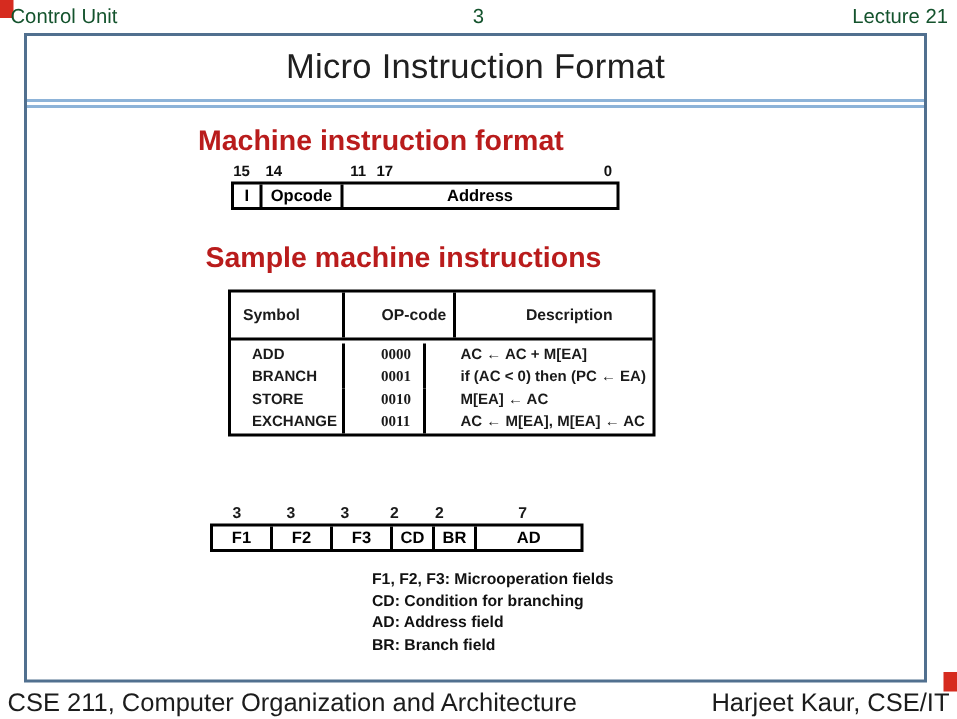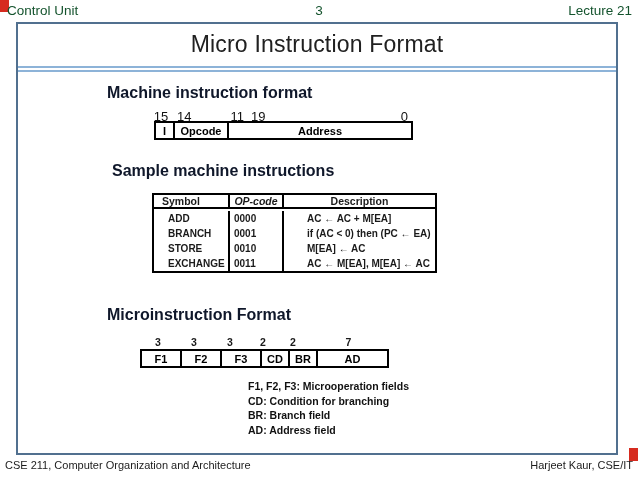--- a/index.html
+++ b/index.html
@@ -11,45 +11,45 @@
   
   .corner { position:absolute; background:#d62b1f; }
   .corner.tl { left:0; top:5; width:9px; height:12px; }
   .corner.br { left:629px; top:448px; width:9px; height:13px; }
 
   
   .hdr { position:absolute; top:3px; font-size:13.5px; color:#14532d; }
   .hdr.left { left:7px; }
   .hdr.center { left:0; right:0; text-align:center; }
   .hdr.right { right:6px; }
-  .ftr { position:absolute; top:459px; font-size:11px; color:#1c1c1c; }
+  .ftr { position:absolute; top:459px; font-size:17px; color:#1c1c1c; }
   .ftr.left { left:5px; }
   .ftr.right { right:5px; }
 
   
   .slide {
     position:absolute; left:16px; top:22px; width:602px; height:433px;
     border:2px solid #51708f; background:#fff;
   }
   .title {
     position:absolute; left:0; right:0; top:7px; text-align:center;
     font-size:23px; color:#202020; letter-spacing:0.2px;
   }
   .rule { position:absolute; left:0; right:0; height:2px; background:#8db3d8; }
   .rule.r1 { top:42px; }
   .rule.r2 { top:46px; }
 
   
-  .sec-h { position:absolute; font-weight:bold; font-size:16px; color:#0f172a; white-space:nowrap; }
+  .sec-h { position:absolute; font-weight:bold; font-size:19px; color:#b91c1c; white-space:nowrap;margin-left:25px; }
   .h-machine { left:107px; top:84px; }
   .h-sample  { left:112px; top:162px; }
   .h-micro   { left:107px; top:306px; }
 
   
-  .bitlab { position:absolute; font-size:13px; font-weight:normal; color:#111; height:12px; }
+  .bitlab { position:absolute; font-size:10px; font-weight:bold; color:#111; height:12px; }
   .bl-15 { left:150px; top:109px; width:22px; text-align:center; }
   .bl-14 { left:177px; top:109px; width:20px; text-align:left; }
   .bl-11 { left:222px; top:109px; width:22px; text-align:right; }
   .bl-10 { left:251px; top:109px; width:20px; text-align:left; }
   .bl-0  { left:390px; top:109px; width:18px; text-align:right; }
 
   .fmtbox { position:absolute; display:flex; border:2px solid #000; height:19px; background:#fff; }
   .fmtbox .cell {
     display:flex; align-items:center; justify-content:center;
     font-size:11px; font-weight:bold; color:#000; border-right:2px solid #000;
@@ -57,33 +57,33 @@
   .fmtbox .cell:last-child { border-right:none; }
   .box-machine { left:154px; top:121px; width:259px; }
   .box-machine .c-i { width:19px; }
   .box-machine .c-op { width:54px; }
   .box-machine .c-ad { flex:1; }
 
   
   .instr-table { position:absolute; left:152px; top:193px; width:285px; border:2px solid #000; background:#fff; }
   .t-row { display:flex; }
   .t-row > div { overflow:hidden; white-space:nowrap; }
-  .t-head { height:14px; border-bottom:2px solid #000; font-weight:bold; font-size:10.5px; }
+  .t-head { height:32px; border-bottom:2px solid #000; font-weight:bold; font-size:10.5px;gap:20px; }
   .t-head > div { display:flex; align-items:center; }
   .t-body { font-weight:bold; font-size:10px; }
   .t-body .t-row { height:15px; align-items:center; }
   .t-body .t-row.first { padding-top:2px; height:17px; }
   .col-sym { width:76px; border-right:2px solid #000; }
   .col-op  { width:54px; border-right:2px solid #000; }
   .col-desc{ flex:1; }
   .t-head .col-sym { padding-left:8px; }
-  .t-head .col-op { justify-content:center;font-style:italic; }
+  .t-head .col-op { justify-content:center; }
   .t-head .col-desc { justify-content:center; }
   .t-body .col-sym { padding-left:14px; }
-  .t-body .col-op { padding-left:4px; }
+  .t-body .col-op { padding-left:24px;font-family:Liberation Serif, serif; }
   .t-body .col-desc { padding-left:23px; }
   .t-body .t-row > div { display:flex; align-items:center; height:100%; }
 
   
   .widthrow { position:absolute; left:140px; top:336px; width:249px; display:flex; font-size:10.5px; font-weight:bold; }
   .widthrow span { text-align:center; }
   .w0,.w1,.w2 { width:36px; } .w3,.w4 { width:30px; } .w5 { flex:1; }
   .box-micro { left:140px; top:349px; width:249px; }
   .box-micro .c-f { width:40px; }
   .box-micro .c-cd, .box-micro .c-br { width:28px; }
@@ -106,21 +106,21 @@
   <div class="slide">
     <div class="title">Micro Instruction Format</div>
     <div class="rule r1"></div>
     <div class="rule r2"></div>
   </div>
 
   <div class="sec-h h-machine">Machine instruction format</div>
   <span class="bitlab bl-15">15</span>
   <span class="bitlab bl-14">14</span>
   <span class="bitlab bl-11">11</span>
-  <span class="bitlab bl-10">19</span>
+  <span class="bitlab bl-10">17</span>
   <span class="bitlab bl-0">0</span>
   <div class="fmtbox box-machine">
     <div class="cell c-i">I</div>
     <div class="cell c-op">Opcode</div>
     <div class="cell c-ad">Address</div>
   </div>
 
   <div class="sec-h h-sample">Sample machine instructions</div>
   <div class="instr-table">
     <div class="t-row t-head">
@@ -145,40 +145,39 @@
         <div class="col-desc">M[EA] ← AC</div>
       </div>
       <div class="t-row">
         <div class="col-sym">EXCHANGE</div>
         <div class="col-op">0011</div>
         <div class="col-desc">AC ← M[EA], M[EA] ← AC</div>
       </div>
     </div>
   </div>
 
-  <div class="sec-h h-micro">Microinstruction Format</div>
   <div class="widthrow">
     <span class="w0">3</span>
     <span class="w1">3</span>
     <span class="w2">3</span>
     <span class="w3">2</span>
     <span class="w4">2</span>
     <span class="w5">7</span>
   </div>
   <div class="fmtbox box-micro">
     <div class="cell c-f">F1</div>
     <div class="cell c-f">F2</div>
     <div class="cell c-f">F3</div>
     <div class="cell c-cd">CD</div>
     <div class="cell c-br">BR</div>
     <div class="cell c-adr">AD</div>
   </div>
   <div class="legend">
     <div>F1, F2, F3: Microoperation fields</div>
     <div>CD: Condition for branching</div>
+    <div>AD: Address field</div>
     <div>BR: Branch field</div>
-    <div>AD: Address field</div>
   </div>
 
   <div class="ftr left">CSE 211, Computer Organization and Architecture</div>
   <div class="ftr right">Harjeet Kaur, CSE/IT</div>
 
 </div>
 
 </body></html>

